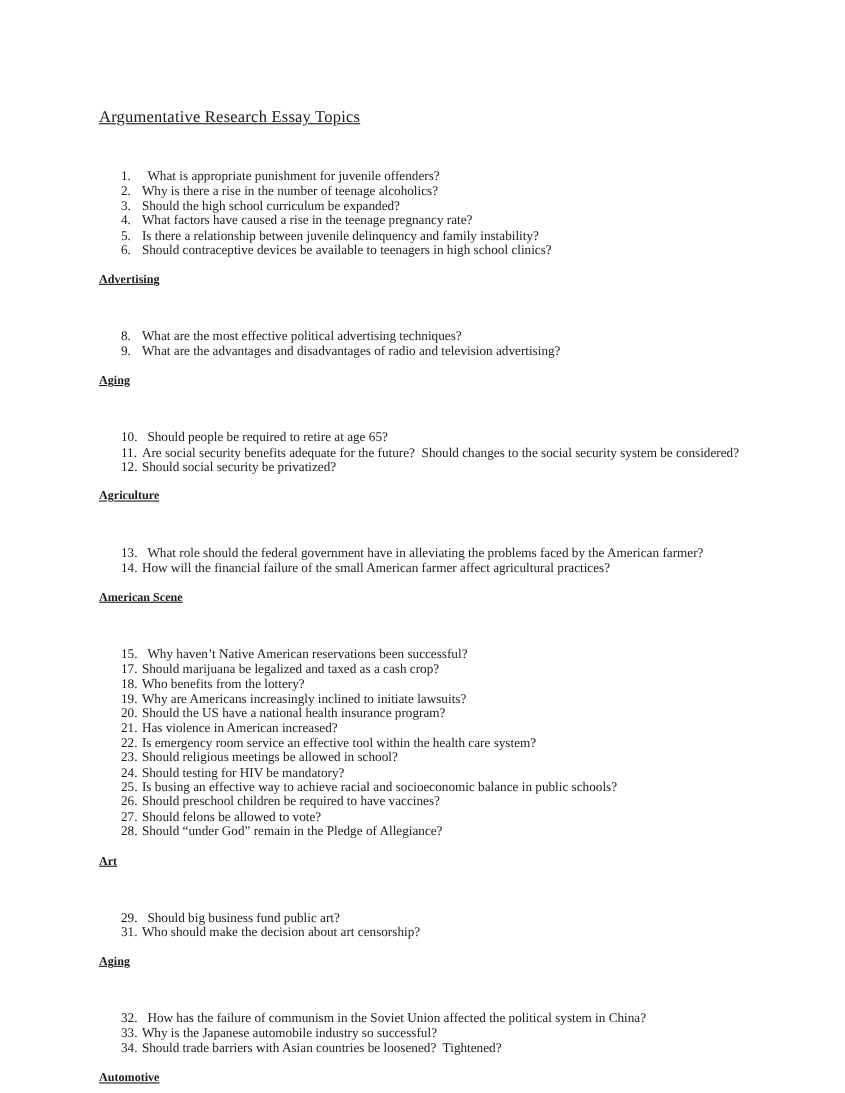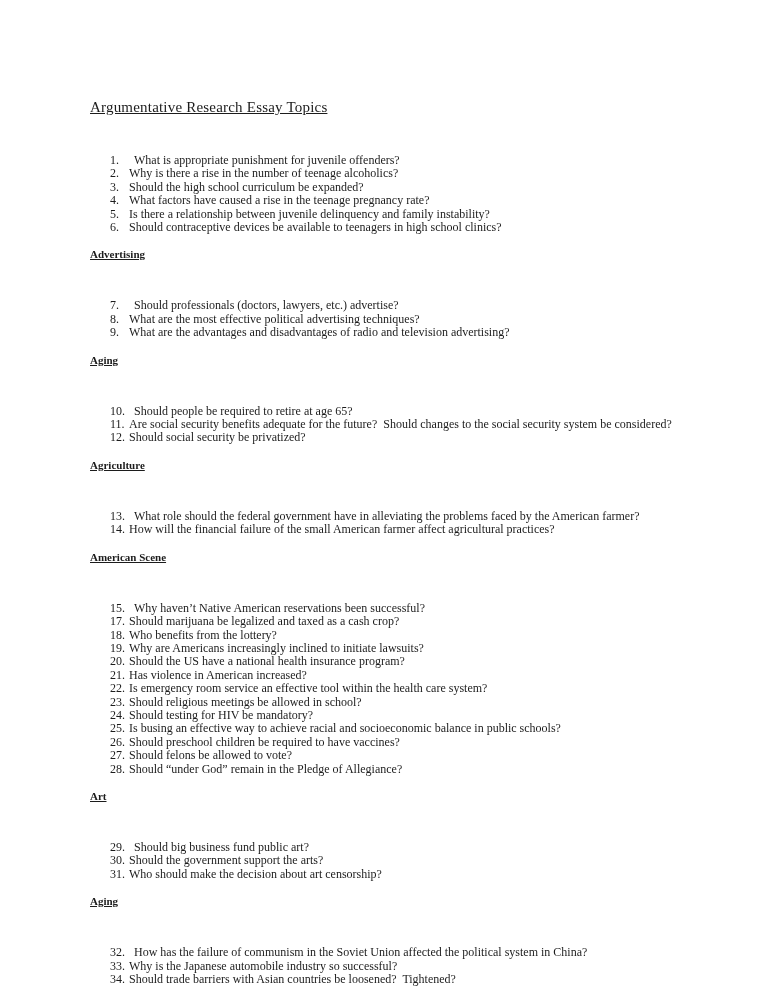--- a/index.html
+++ b/index.html
@@ -67,21 +67,20 @@
           <div class="item"><span class="num">2.</span><span class="txt">Why is there a rise in the number of teenage alcoholics?</span></div>
           <div class="item"><span class="num">3.</span><span class="txt">Should the high school curriculum be expanded?</span></div>
           <div class="item"><span class="num">4.</span><span class="txt">What factors have caused a rise in the teenage pregnancy rate?</span></div>
           <div class="item"><span class="num">5.</span><span class="txt">Is there a relationship between juvenile delinquency and family instability?</span></div>
           <div class="item"><span class="num">6.</span><span class="txt">Should contraceptive devices be available to teenagers in high school clinics?</span></div>
         </div>
       </section>
       <section class="section">
         <div class="heading">Advertising</div>
         <div class="list">
-          <div class="item first"><span class="num">7.</span><span class="txt">Should professionals (doctors, lawyers, etc.) advertise?</span></div>
           <div class="item"><span class="num">8.</span><span class="txt">What are the most effective political advertising techniques?</span></div>
           <div class="item"><span class="num">9.</span><span class="txt">What are the advantages and disadvantages of radio and television advertising?</span></div>
         </div>
       </section>
       <section class="section">
         <div class="heading">Aging</div>
         <div class="list">
           <div class="item first"><span class="num">10.</span><span class="txt">Should people be required to retire at age 65?</span></div>
           <div class="item"><span class="num">11.</span><span class="txt">Are social security benefits adequate for the future?  Should changes to the social security system be considered?</span></div>
           <div class="item"><span class="num">12.</span><span class="txt">Should social security be privatized?</span></div>
@@ -109,21 +108,20 @@
           <div class="item"><span class="num">25.</span><span class="txt">Is busing an effective way to achieve racial and socioeconomic balance in public schools?</span></div>
           <div class="item"><span class="num">26.</span><span class="txt">Should preschool children be required to have vaccines?</span></div>
           <div class="item"><span class="num">27.</span><span class="txt">Should felons be allowed to vote?</span></div>
           <div class="item"><span class="num">28.</span><span class="txt">Should “under God” remain in the Pledge of Allegiance?</span></div>
         </div>
       </section>
       <section class="section">
         <div class="heading">Art</div>
         <div class="list">
           <div class="item first"><span class="num">29.</span><span class="txt">Should big business fund public art?</span></div>
-          <div class="item"><span class="num">30.</span><span class="txt">Should the government support the arts?</span></div>
           <div class="item"><span class="num">31.</span><span class="txt">Who should make the decision about art censorship?</span></div>
         </div>
       </section>
       <section class="section">
         <div class="heading">Aging</div>
         <div class="list">
           <div class="item first"><span class="num">32.</span><span class="txt">How has the failure of communism in the Soviet Union affected the political system in China?</span></div>
           <div class="item"><span class="num">33.</span><span class="txt">Why is the Japanese automobile industry so successful?</span></div>
           <div class="item"><span class="num">34.</span><span class="txt">Should trade barriers with Asian countries be loosened?  Tightened?</span></div>
         </div>

